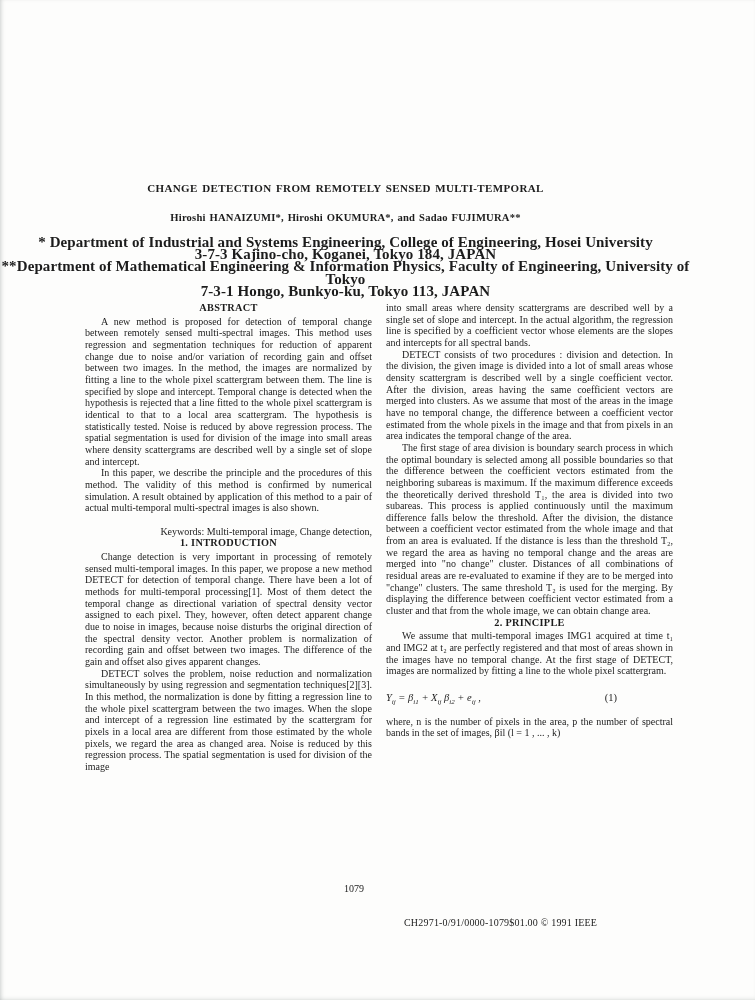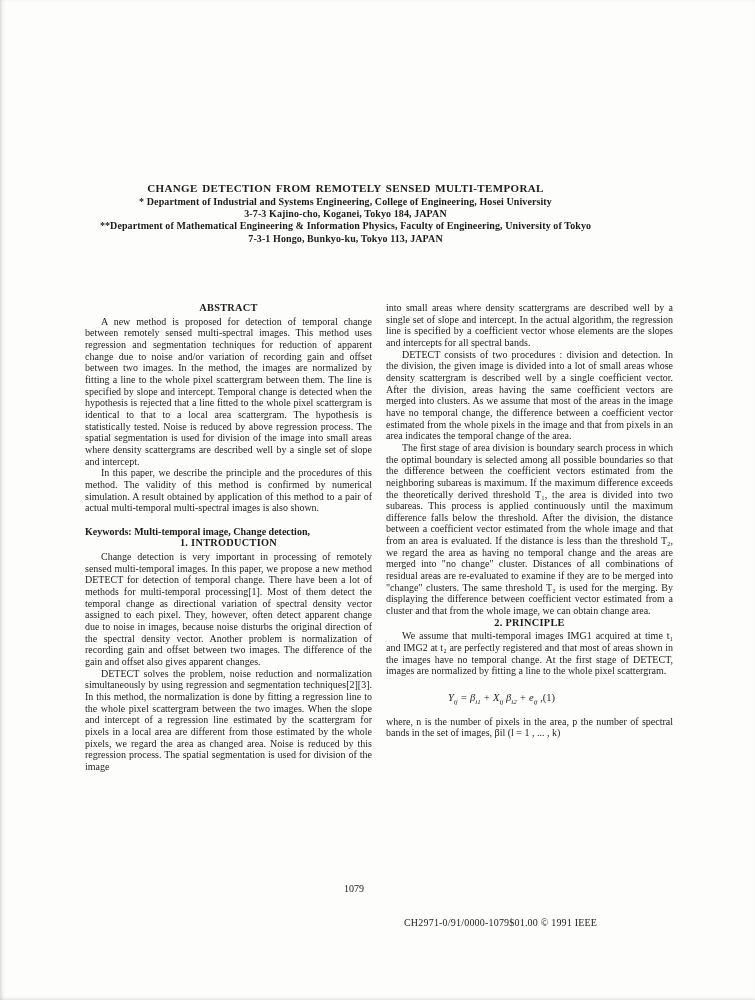--- a/index.html
+++ b/index.html
@@ -23,21 +23,21 @@
   }
   .title-line{
     font-weight:bold; font-size:11px; line-height:13.5px;
     letter-spacing:.35px; word-spacing:1.5px;
   }
   .authors{
     font-weight:bold; font-size:10.6px; margin-top:16px;
     letter-spacing:.2px; word-spacing:1px;
   }
   .affils{
-    font-weight:bold; font-size:10px; line-height:12.4px; 
+    font-weight:bold; font-size:15px; line-height:12.4px; margin-top:13px;
     letter-spacing:.1px;
   }
 
   .columns{
     position:absolute; top:302px; left:85px; width:588px;
     display:flex; gap:14px;
   }
   .col{
     width:287px; font-size:10px; line-height:11.65px;
     text-align:justify;
@@ -46,44 +46,45 @@
   p.indent{ text-indent:16px; }
 
   h3.sec{
     font-size:10.3px; font-weight:bold; text-align:center;
     margin:0 0 2px 0; letter-spacing:.3px;
   }
   .abstract-head{ margin-bottom:1px; }
   .intro-head{ margin-top:22px; margin-bottom:2px; }
   .principle-head{ margin-top:13px; margin-bottom:2px; }
 
-  .keywords{ margin-top:12px; text-align:left;font-weight:bold; }
+  .keywords{ margin-top:12px; text-align:right; }
   .keywords .kw2{ padding-left:57px; }
 
   .eq-row{
-    display:flex; justify-content:center; align-items:baseline;
+    display:flex; justify-content:space-between; align-items:baseline;
     margin:15px 0 12px 0; padding-right:56px;
     font-size:10.5px;
   }
   .eq{ font-style:italic; }
   .eq sub, .col sub{ font-size:7px; line-height:0; }
   .eq-num{ font-style:normal; }
 
   .footer-page-number{
     position:absolute; left:344px; top:883px; font-size:10px;
   }
   .footer-copyright{
     position:absolute; left:404px; top:917px; font-size:10px; letter-spacing:.2px;
   }
 </style>
 </head>
 <body>
 
 <div class="header">
   <div class="title-line">CHANGE DETECTION FROM REMOTELY SENSED MULTI-TEMPORAL</div>
+  <div class="authors">Hiroshi HANAIZUMI*, Hiroshi OKUMURA*, and Sadao FUJIMURA**</div>
   <div class="affils">
     <div>* Department of Industrial and Systems Engineering, College of Engineering, Hosei University</div>
     <div>3-7-3 Kajino-cho, Koganei, Tokyo 184, JAPAN</div>
     <div>**Department of Mathematical Engineering &amp; Information Physics, Faculty of Engineering, University of Tokyo</div>
     <div>7-3-1 Hongo, Bunkyo-ku, Tokyo 113, JAPAN</div>
   </div>
 </div>
 
 <div class="columns">
 

